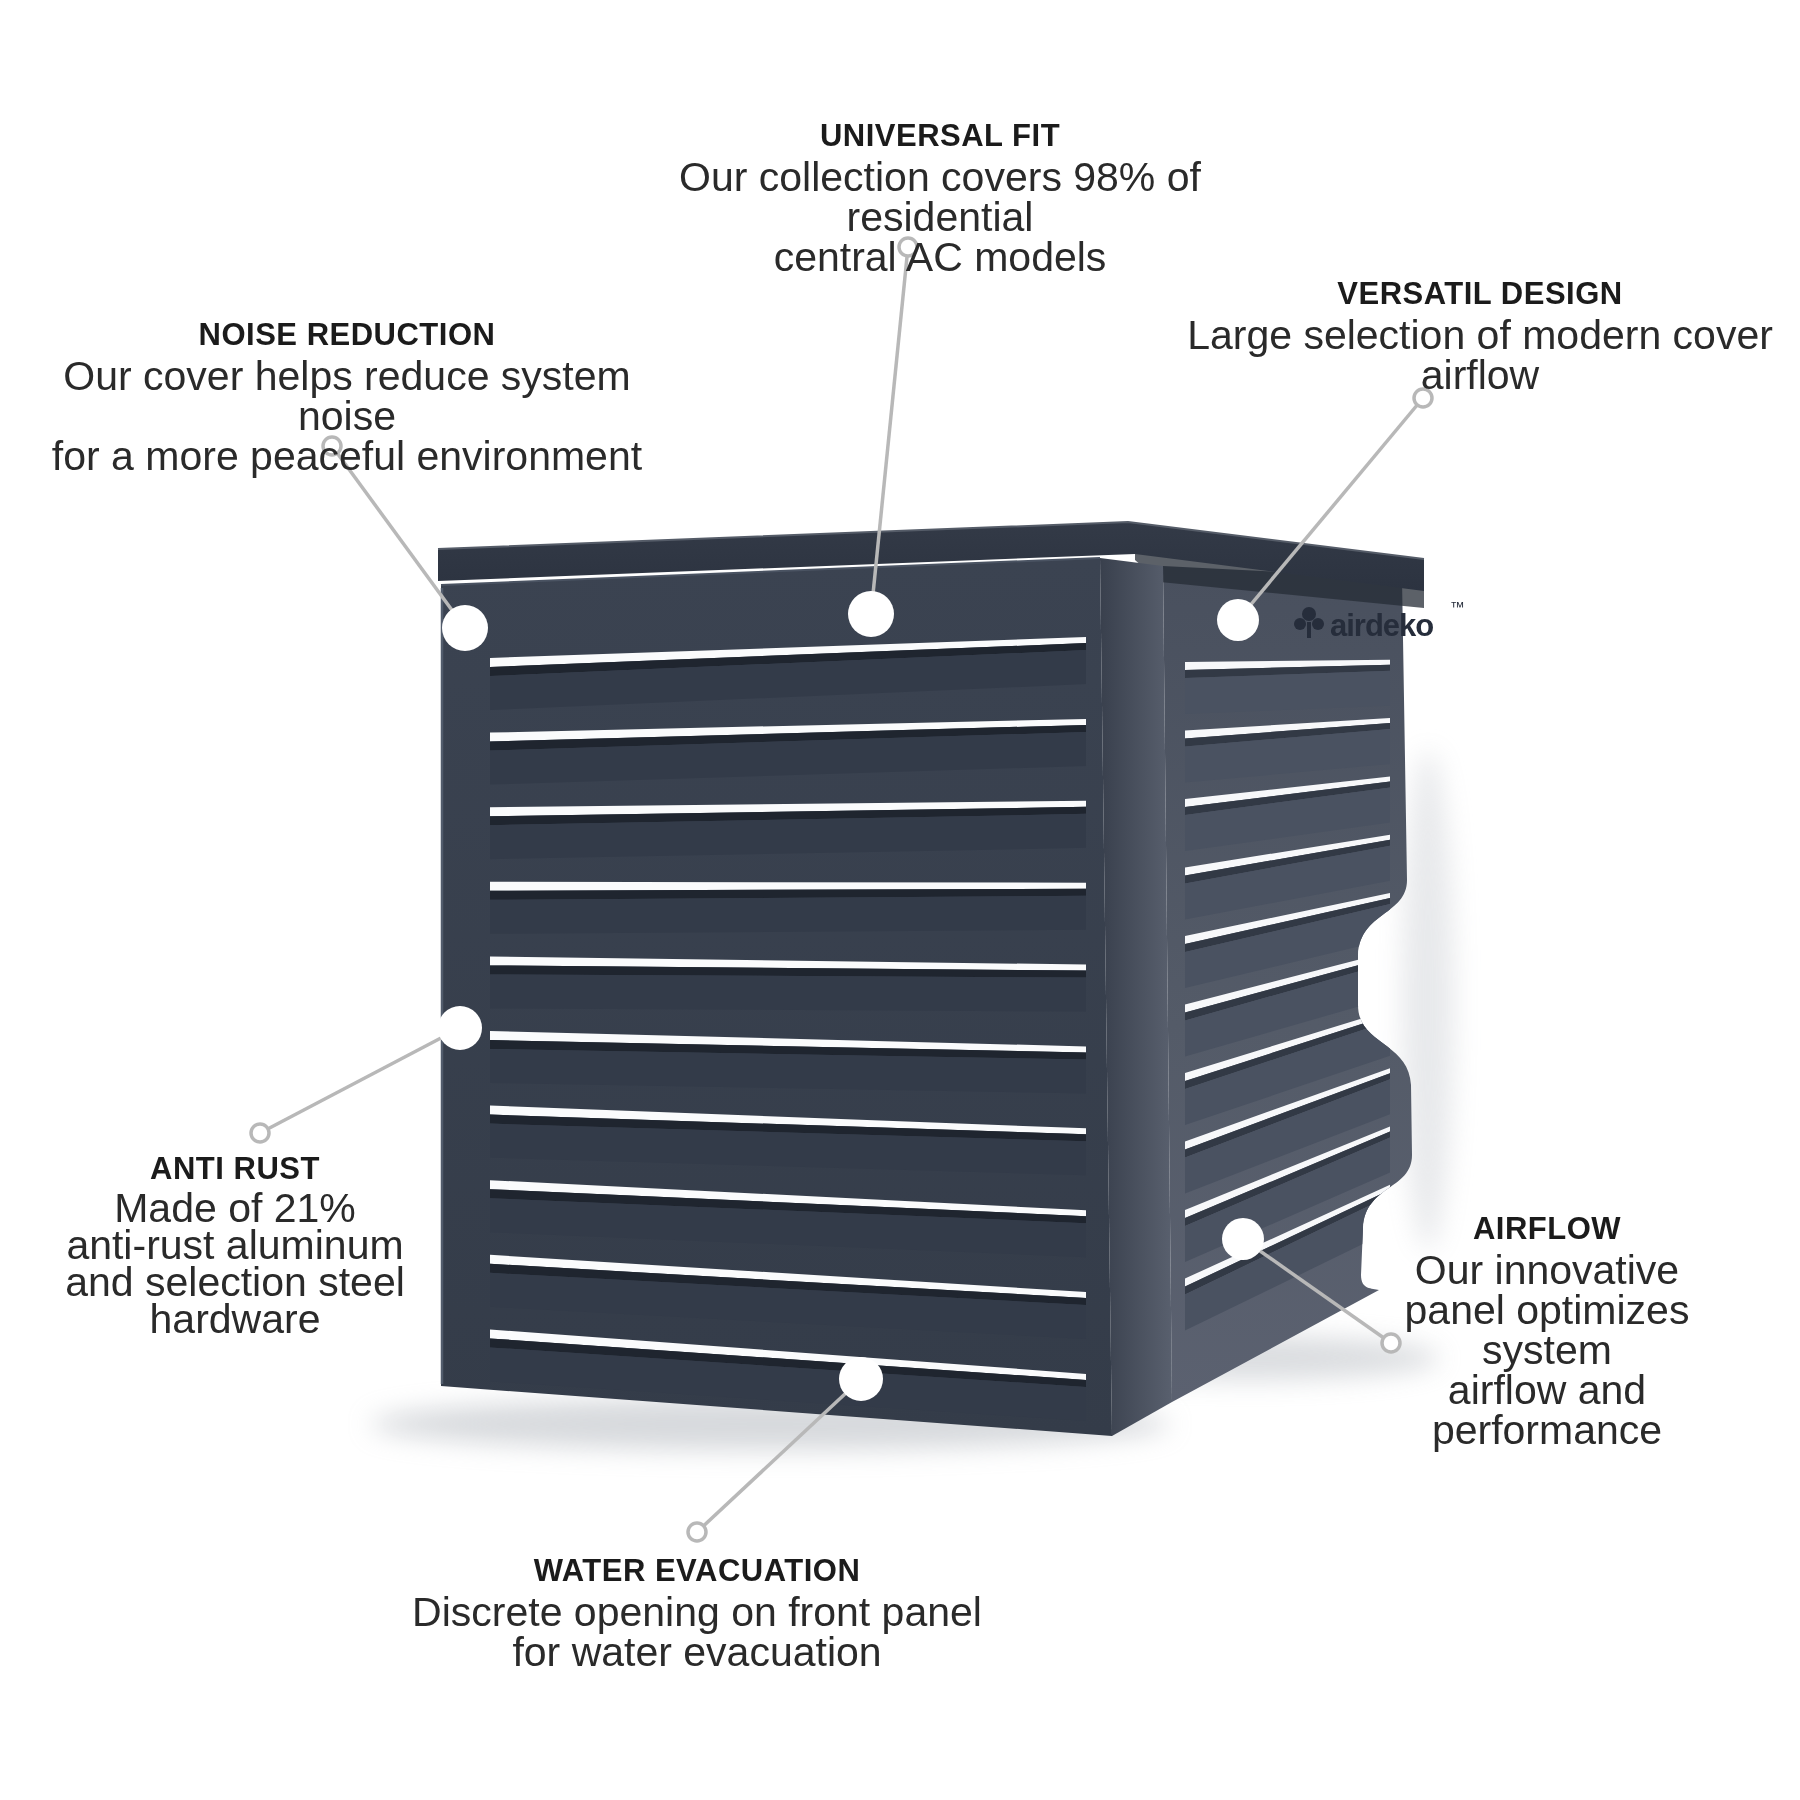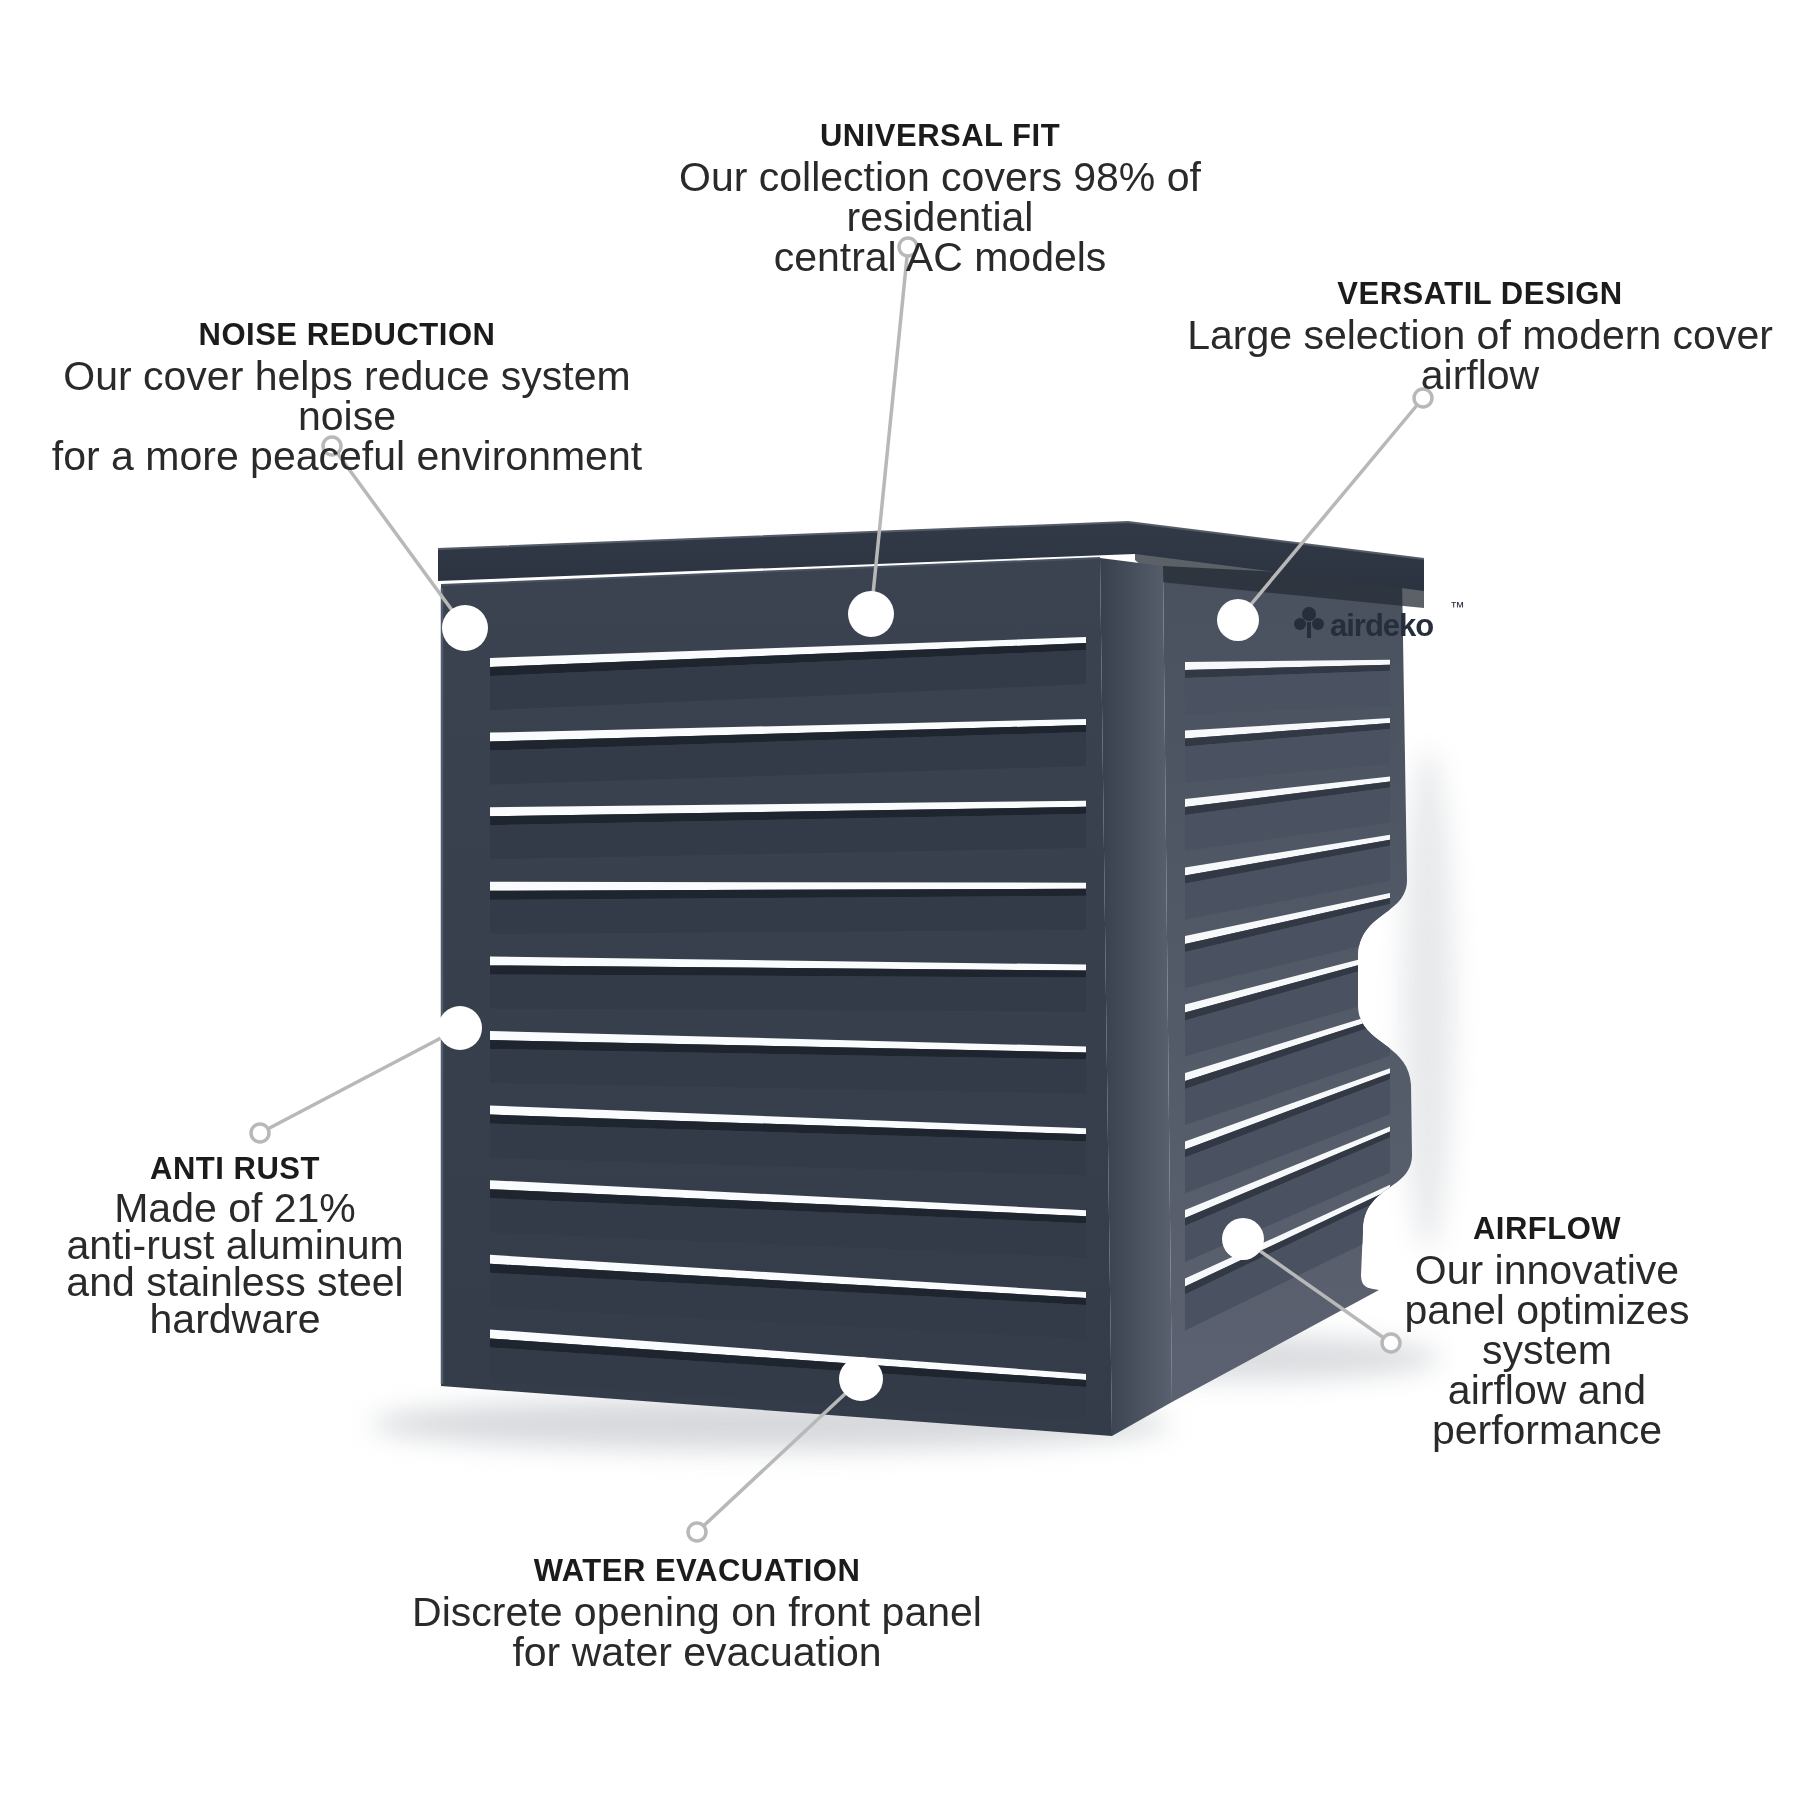--- a/index.html
+++ b/index.html
@@ -208,21 +208,21 @@
 <div class="callout" id="co-noise">
   <h2>NOISE REDUCTION</h2>
   <span class="line">Our cover helps reduce system noise</span>
   <span class="line">for a more peaceful environment</span>
 </div>
 
 <div class="callout tight" id="co-antirust">
   <h2>ANTI RUST</h2>
   <span class="line">Made of 21%</span>
   <span class="line">anti-rust aluminum</span>
-  <span class="line">and stainless steel</span>
+  <span class="line">and selection steel</span>
   <span class="line">hardware</span>
 </div>
 
 <div class="callout" id="co-airflow">
   <h2>AIRFLOW</h2>
   <span class="line">Our innovative</span>
   <span class="line">panel optimizes</span>
   <span class="line">system</span>
   <span class="line">airflow and</span>
   <span class="line">performance</span>

